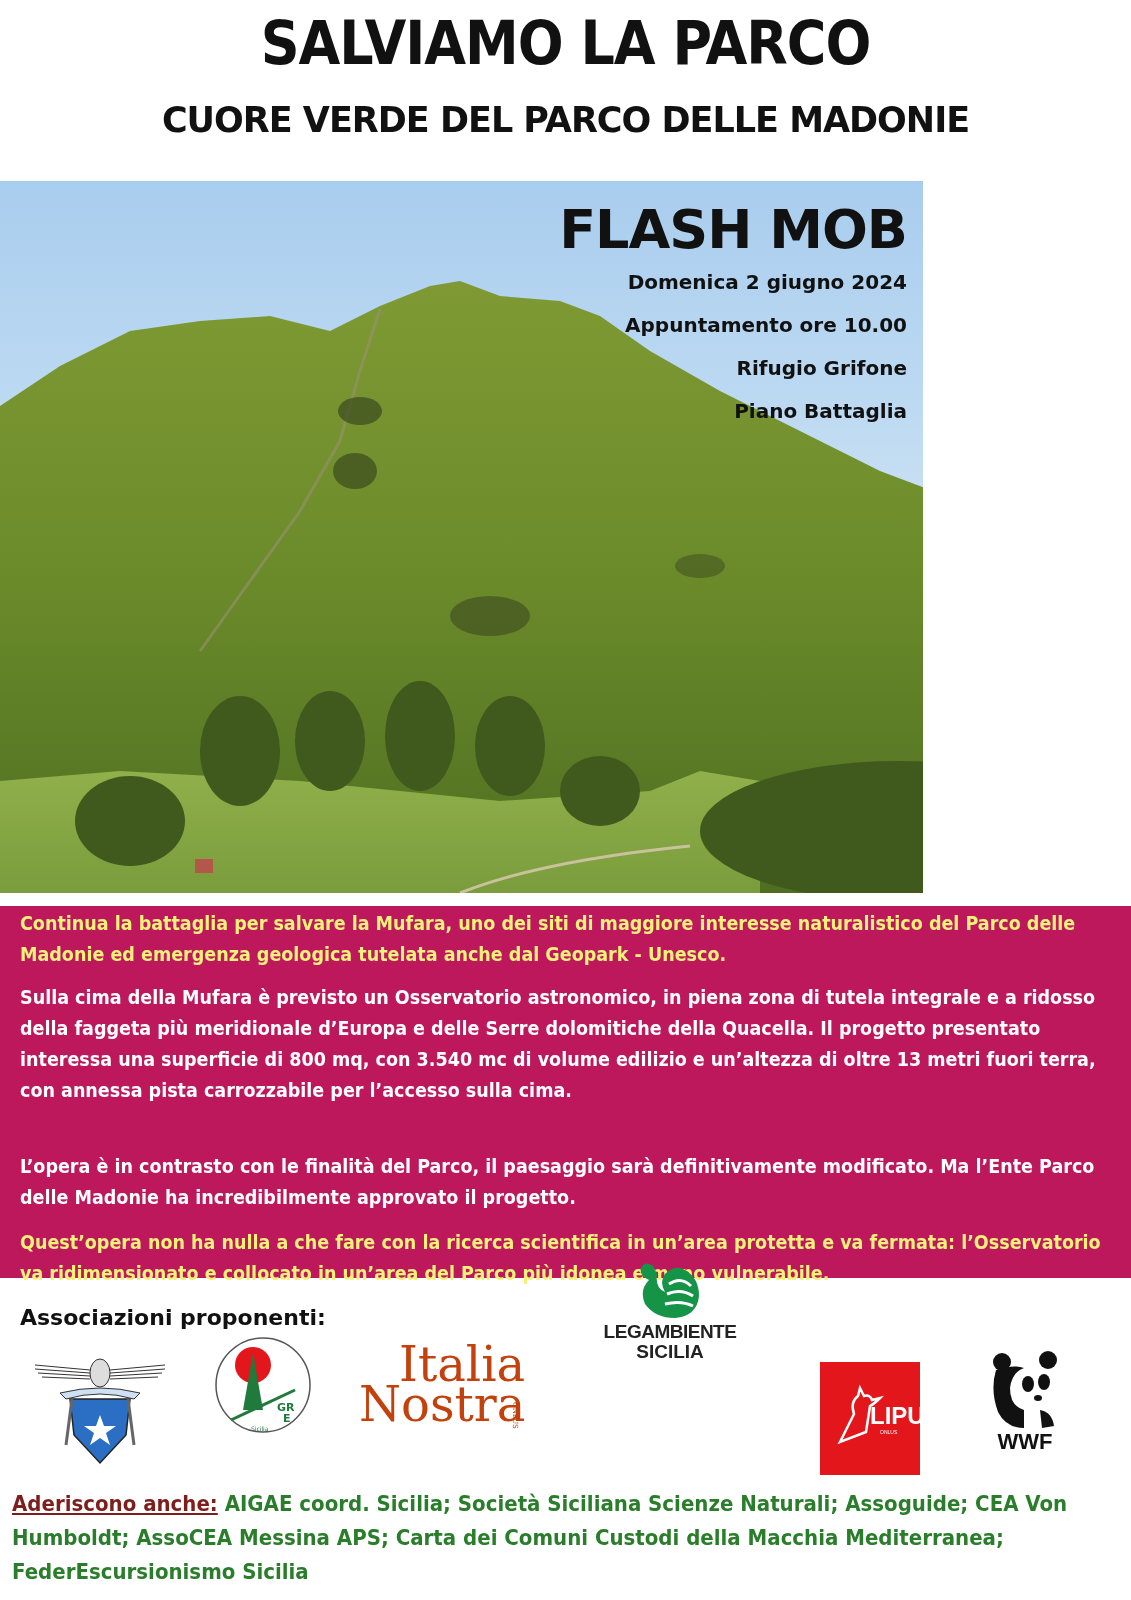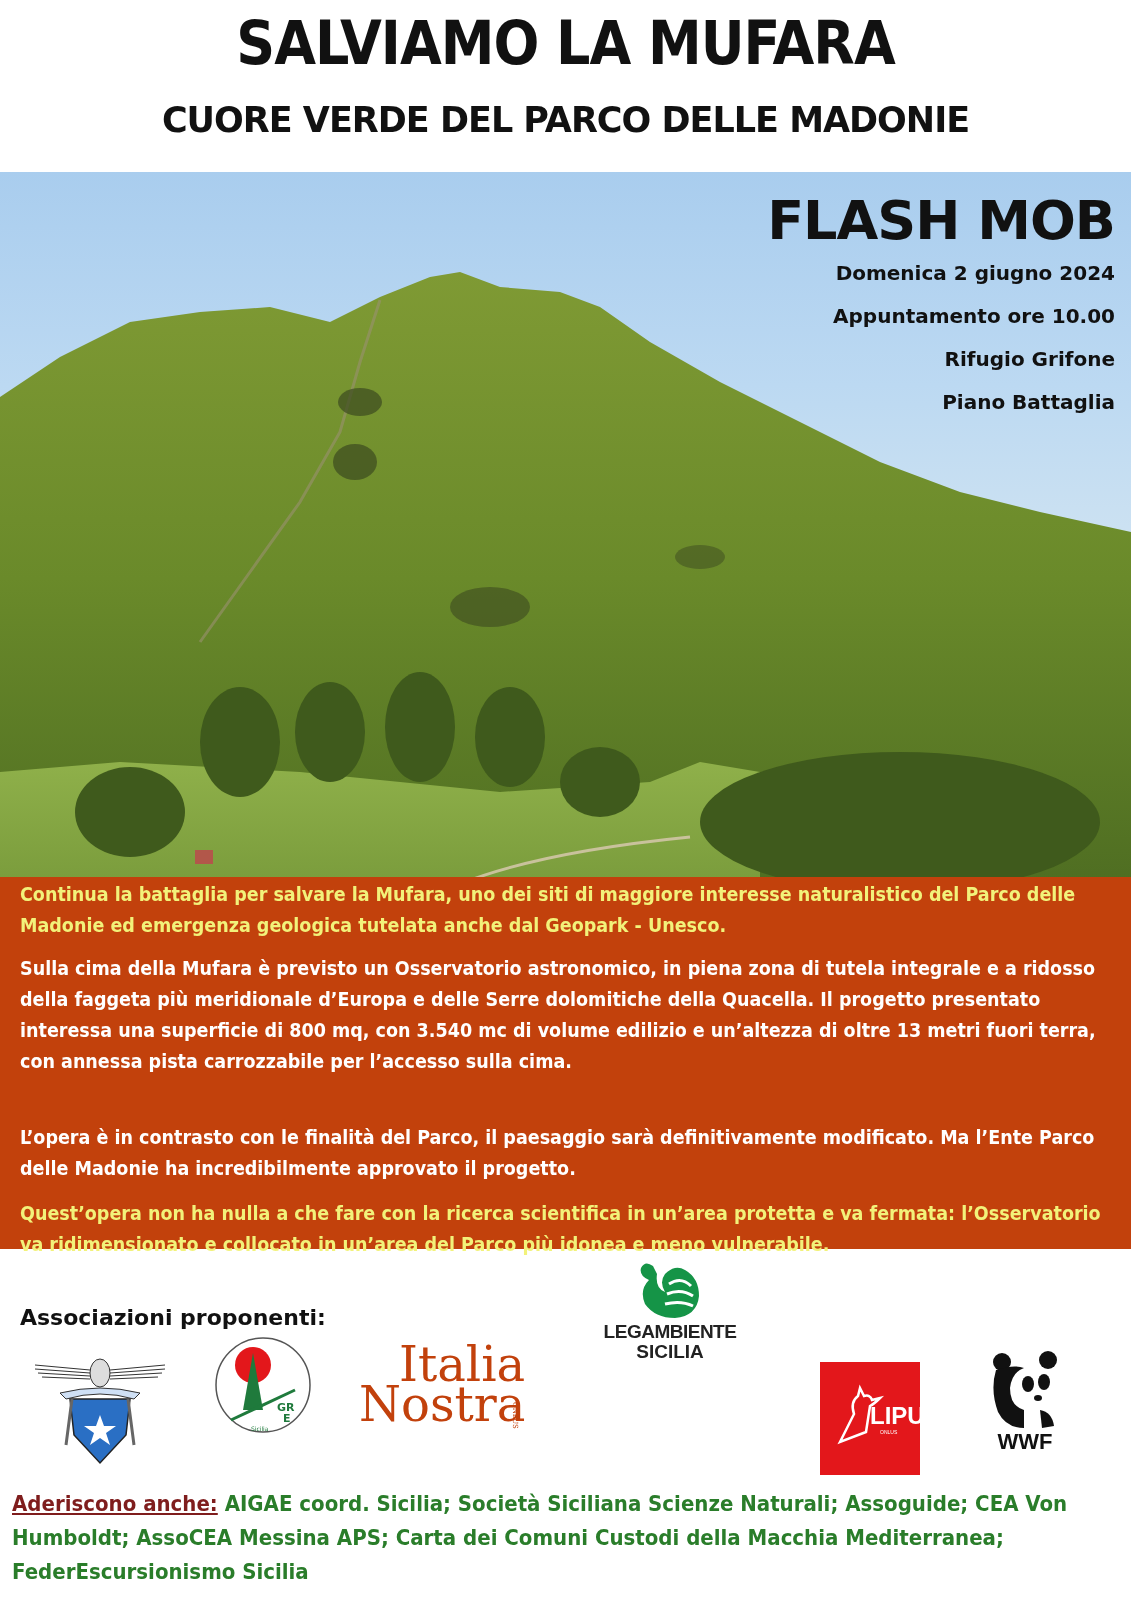--- a/index.html
+++ b/index.html
@@ -1,39 +1,39 @@
 <!DOCTYPE html>
 <html><head>
 <meta charset="utf-8">
 <style>
   html, body { margin:0; padding:0; }
   body { width:1131px; height:1600px; background:#ffffff; font-family:"DejaVu Sans", sans-serif; position:relative; overflow:hidden; }
   .header { position:absolute; left:0; top:0; width:1131px; height:165px; background:#fff; text-align:center; }
   .title { position:absolute; left:0; right:0; top:8px; font-size:60px; font-weight:bold; color:#111; letter-spacing:-1px; font-family:"DejaVu Sans Condensed","DejaVu Sans", sans-serif; }
   .subtitle { position:absolute; left:0; right:0; top:100px; font-size:35px; font-weight:bold; color:#111; letter-spacing:-1px; }
-  .photo { position:absolute; left:0; top:172px; width:1131px; height:712px; overflow:hidden;
+  .photo { position:absolute; left:0; top:181px; width:923px; height:712px; overflow:hidden;
     background: linear-gradient(180deg,#a9cdee 0%,#bcd9f2 30%,#cfe3f2 55%,#dde9ee 100%); }
   .photo svg { position:absolute; left:0; top:0; }
   .event { position:absolute; right:16px; top:18px; text-align:right; color:#111; font-weight:bold; }
   .event .flash { font-size:54px; line-height:62px; letter-spacing:-1px; }
   .event .line { font-size:20px; line-height:43px; }
-  .green-box { position:absolute; left:0; top:877px; width:1131px; height:372px; background:#c2410c; }
+  .green-box { position:absolute; left:0; top:906px; width:1131px; height:372px; background:#be185d; }
   .para { position:absolute; left:20px; width:1095px; font-size:19.5px; line-height:31px; font-weight:bold; font-family:"DejaVu Sans Condensed","DejaVu Sans", sans-serif; }
   .yellow { color:#f2f27a; }
   .white { color:#ffffff; }
   .assoc-label { position:absolute; left:20px; top:1305px; font-size:22px; font-weight:bold; color:#111; }
   .logo { position:absolute; }
   .footer { position:absolute; left:12px; top:1487px; width:1110px; font-size:22px; line-height:34px; font-weight:bold; color:#2a7d2a; font-family:"DejaVu Sans Condensed","DejaVu Sans", sans-serif; }
   .footer .lbl { color:#7f1d1d; text-decoration:underline; }
 </style>
 </head>
 <body>
 
 <div class="header">
-  <div class="title">SALVIAMO LA MUFARA</div>
+  <div class="title">SALVIAMO LA PARCO</div>
   <div class="subtitle">CUORE VERDE DEL PARCO DELLE MADONIE</div>
 </div>
 
 <div class="photo">
   <svg width="1131" height="712" viewBox="0 0 1131 712">
     <defs>
       <linearGradient id="hill" x1="0" y1="0" x2="0" y2="1">
         <stop offset="0" stop-color="#7f9a34"></stop>
         <stop offset="0.5" stop-color="#6a8a2a"></stop>
         <stop offset="1" stop-color="#4f6e22"></stop>

